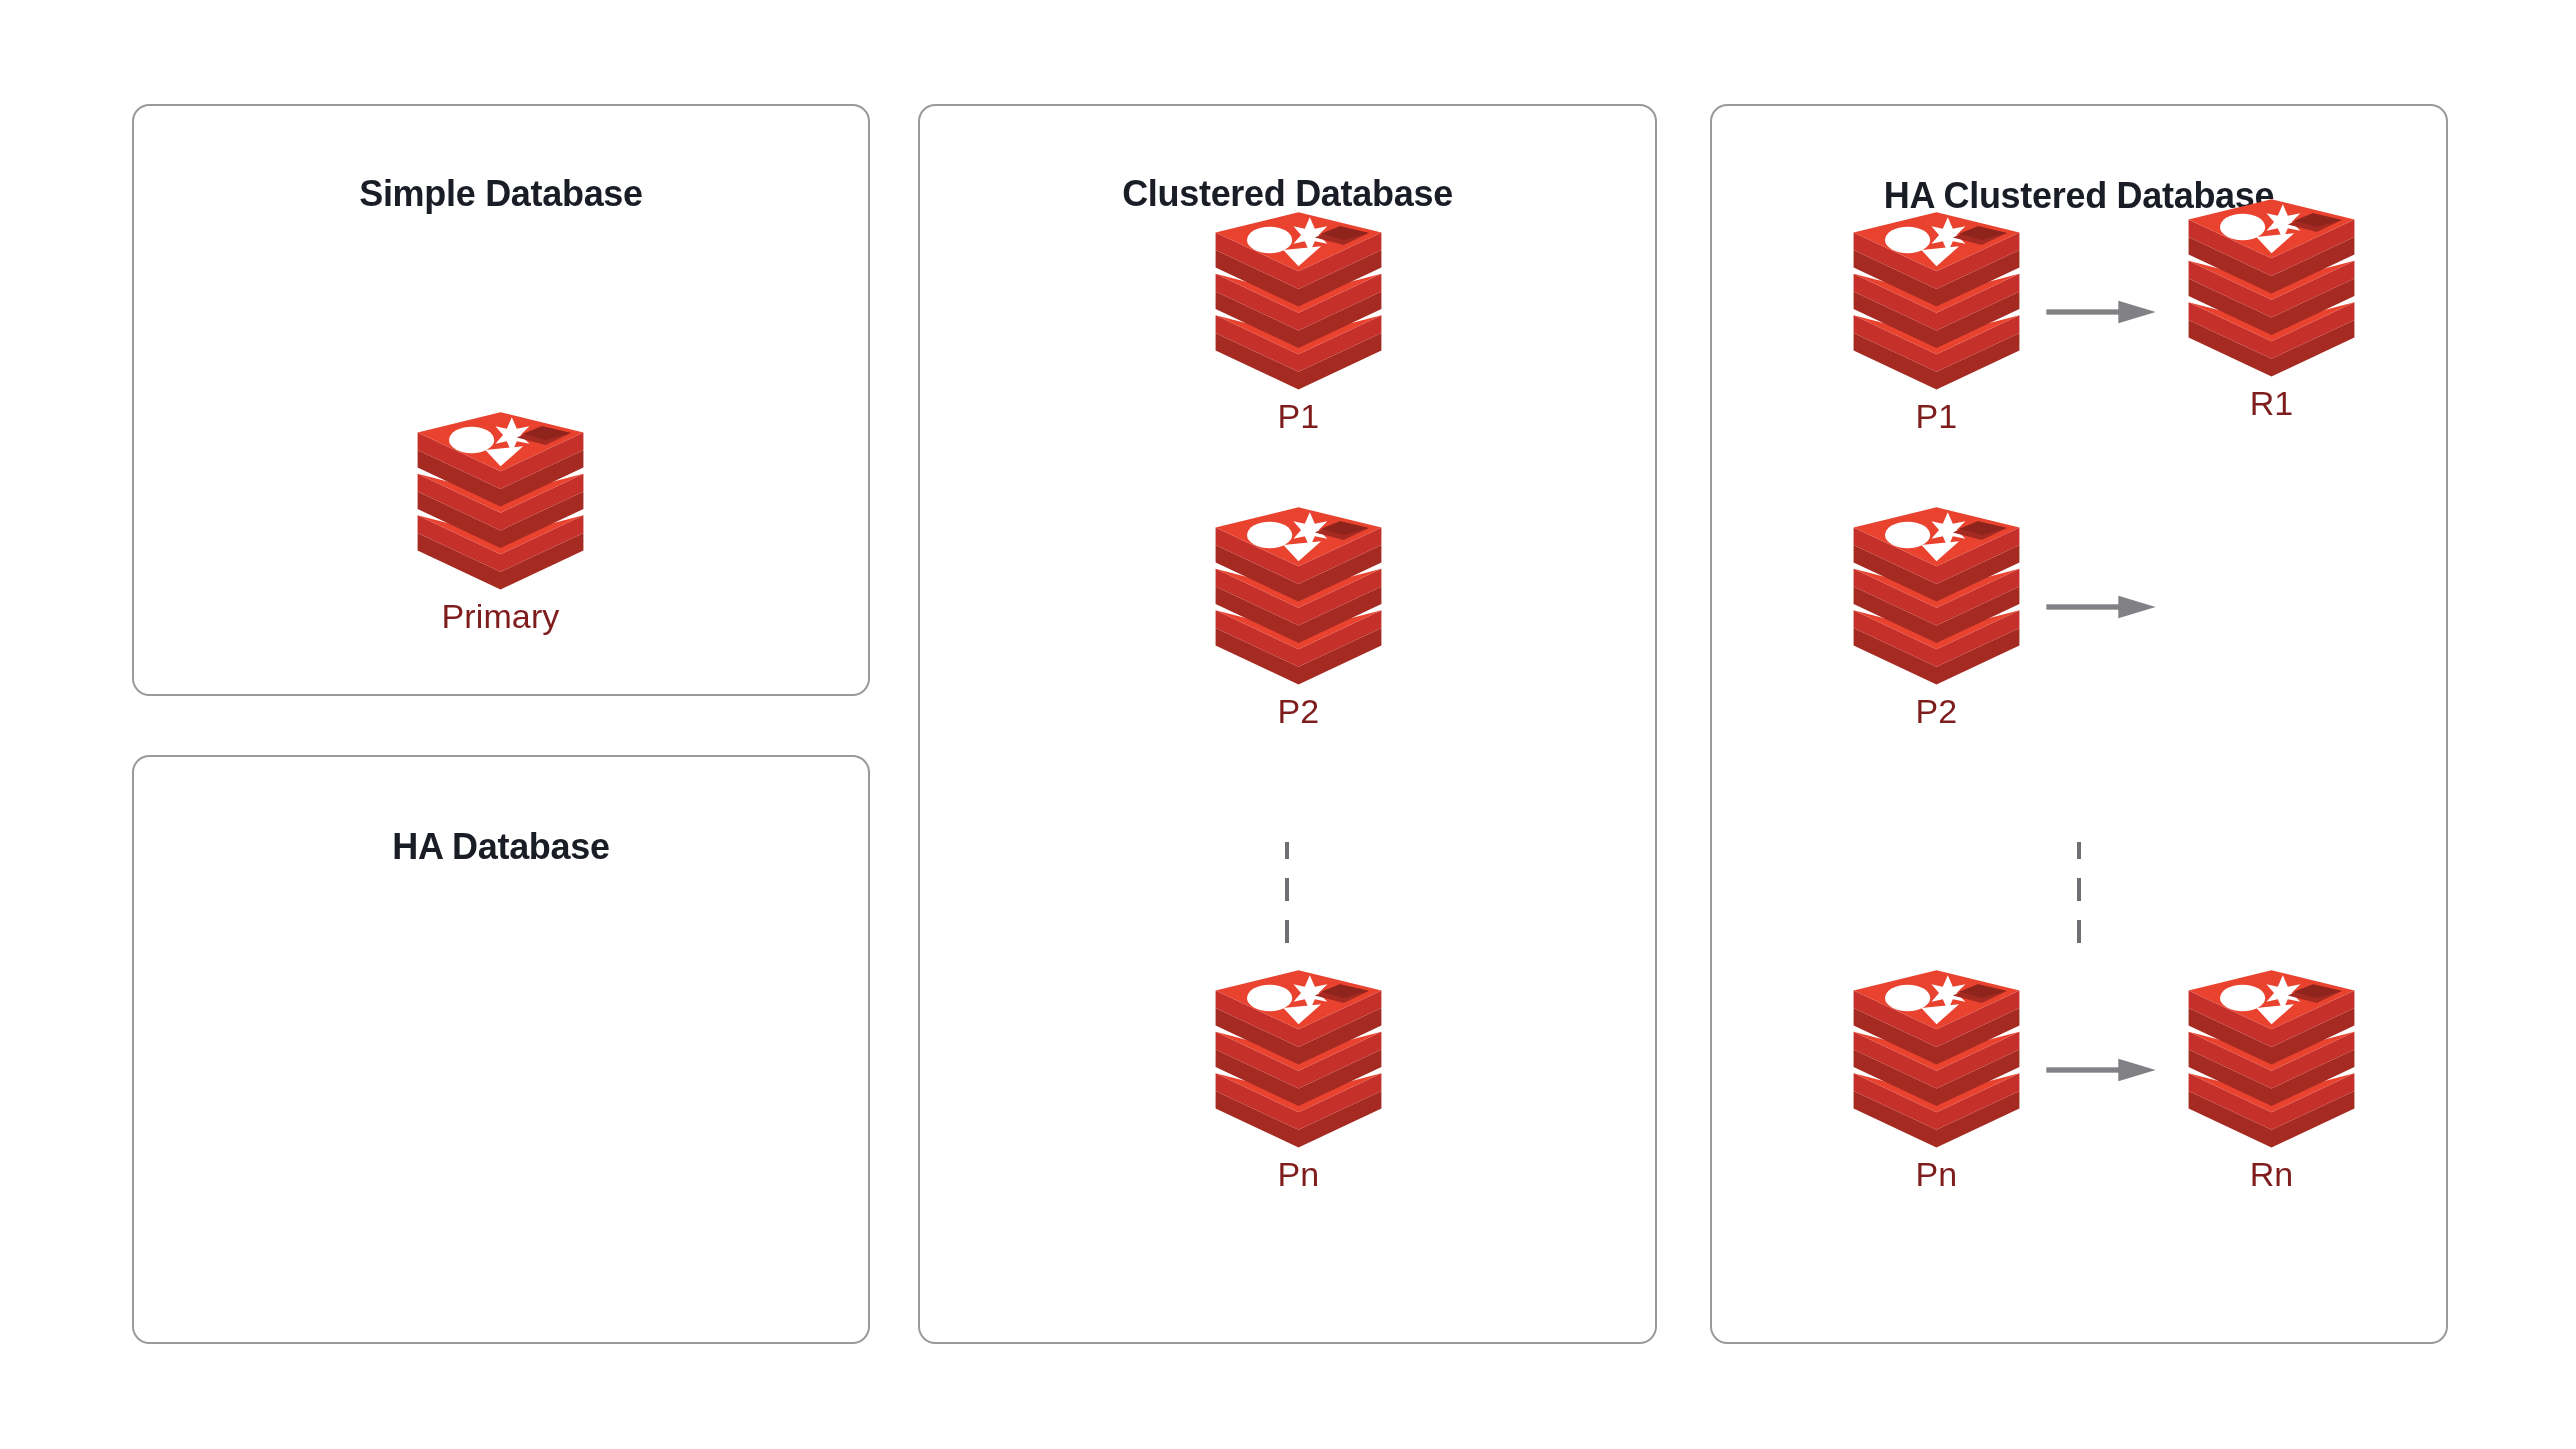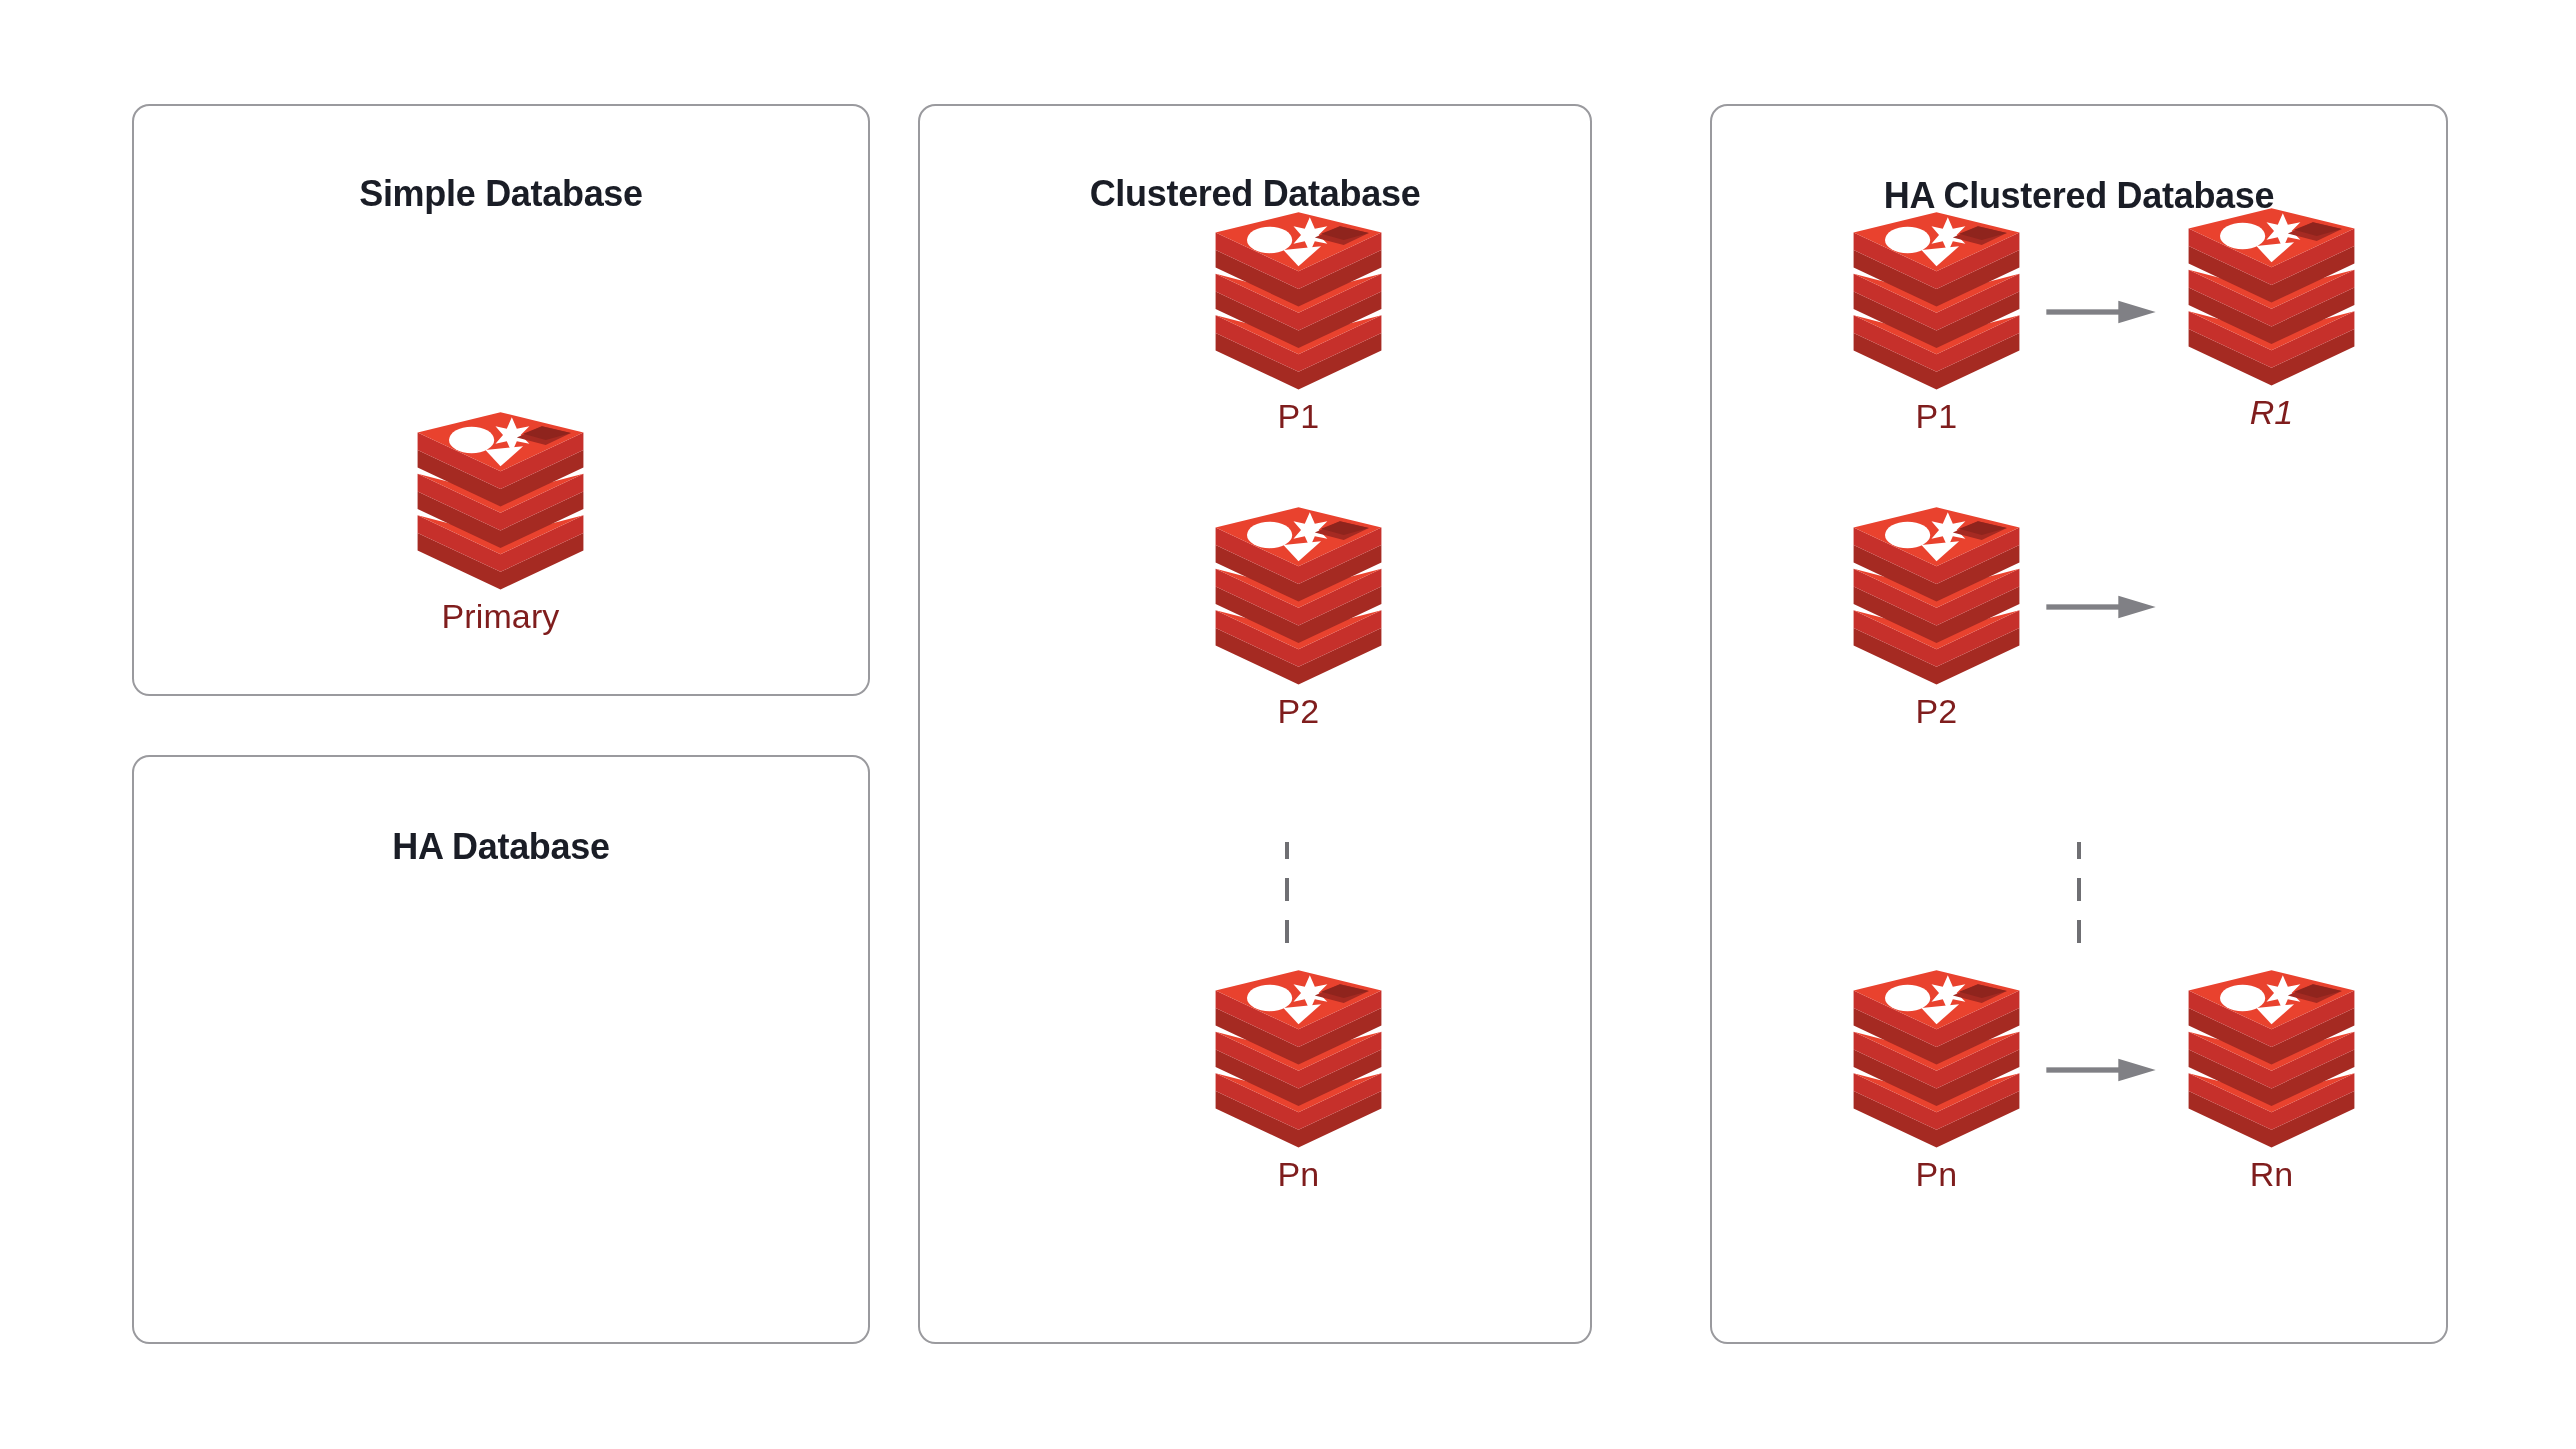--- a/index.html
+++ b/index.html
@@ -26,21 +26,21 @@
   .panel {
     position: absolute;
     background: #ffffff;
     border: 2px solid #9a9a9e;
     border-radius: 17.4px;
     box-sizing: border-box;
   }
 
   #panel-simple      { left: 132px;  top: 104px;  width: 738px; height: 592px; }
   #panel-ha          { left: 132px;  top: 755px; width: 738px; height: 589px; }
-  #panel-clustered   { left: 918px; top: 104px;  width: 674px; height: 1240px; text-decoration: underline; }
+  #panel-clustered   { left: 918px; top: 104px;  width: 739px; height: 1240px; text-decoration: underline; }
   #panel-haclustered { left: 1710px; top: 104px;  width: 738px; height: 1240px; }
 
   .panel-title {
     position: absolute;
     left: 0;
     width: 100%;
     text-align: center;
     font-size: 36px;
     font-weight: bold;
     color: #1a1d26;
@@ -97,21 +97,21 @@
   #arrow-ha        { left: 1060px; top: 1040px; }
 
   
   #node-c-p1 { left: 1198px; top: 201px; }
   #node-c-p2 { left: 1198px; top: 496px; }
   #node-c-pn { left: 1198px; top: 959px; }
   #dash-clustered { left: 1285px; top: 842px; height: 114px; }
 
   
   #node-hc-p1 { left: 1836px; top: 201px; }
-  #node-hc-r1 { left: 2171px; top: 197px; font-style: italic; }
+  #node-hc-r1 { left: 2171px; top: 188px; }
   #node-hc-p2 { left: 1836px; top: 496px; }
   #node-hc-r2 { left: 2171px; top: 496px; }
   #node-hc-pn { left: 1836px; top: 959px; }
   #node-hc-rn { left: 2171px; top: 959px; }
 
   #arrow-hc-1 { left: 2046px; top: 292px; }
   #arrow-hc-2 { left: 2046px; top: 587px; }
   #arrow-hc-n { left: 2046px; top: 1050px; }
 
   #dash-haclustered { left: 2077px; top: 842px; height: 114px; }

